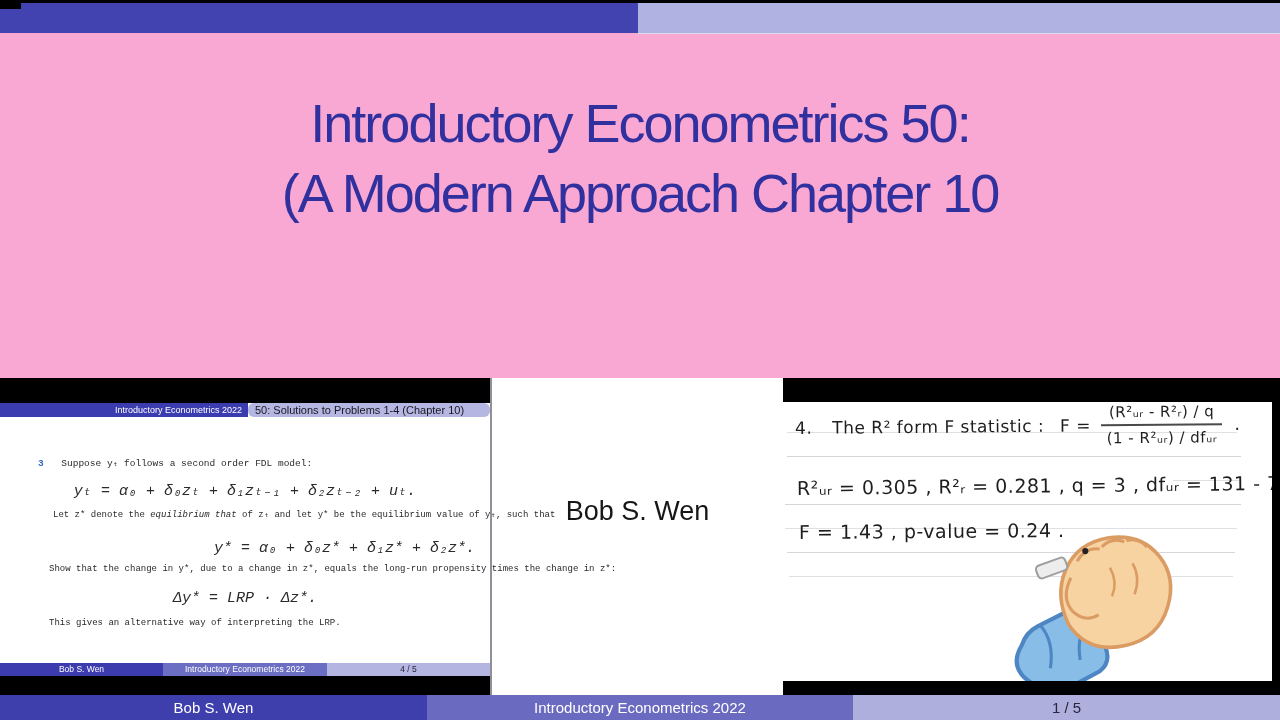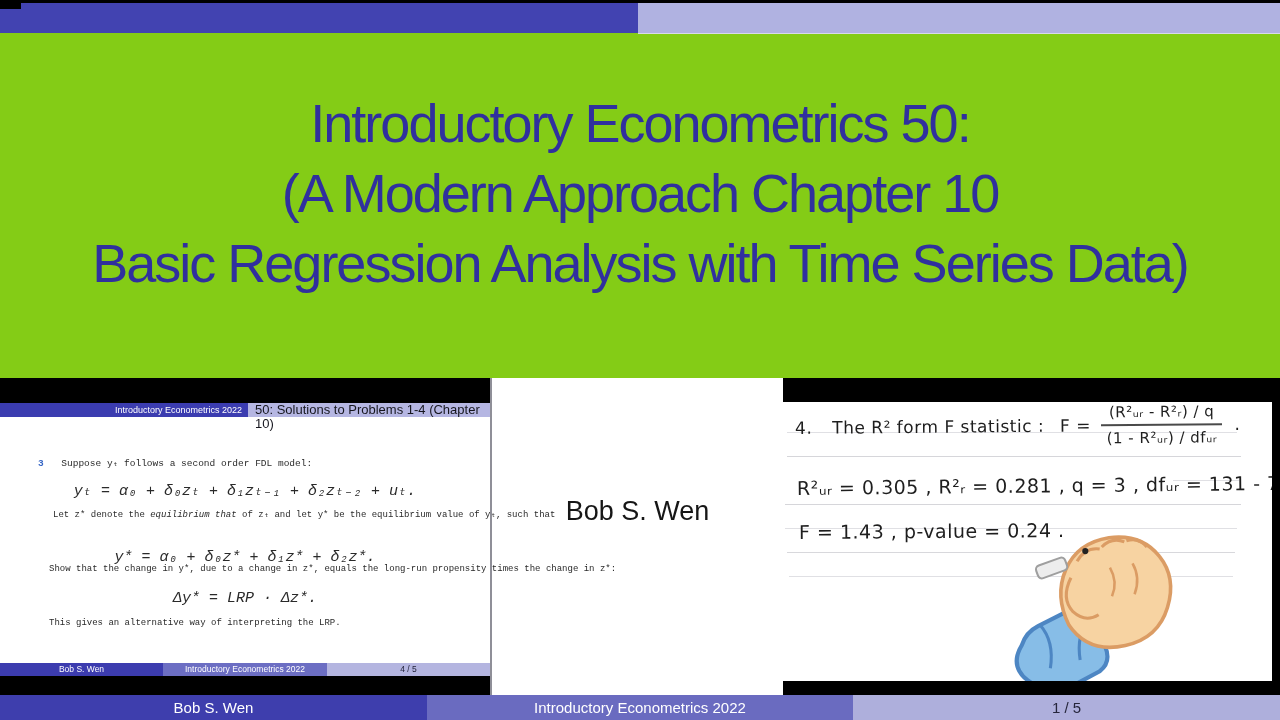--- a/index.html
+++ b/index.html
@@ -1,16 +1,16 @@
 <!DOCTYPE html>
 <html><head>
 <meta charset="utf-8">
 <style>
   html,body{margin:0;padding:0;background:#fff;}
-  .canvas{position:relative;width:1280px;height:720px;overflow:hidden;background:#84cc16;
+  .canvas{position:relative;width:1280px;height:720px;overflow:hidden;background:#f9a8d4;
           font-family:"Liberation Sans","DejaVu Sans",sans-serif;}
 
   
   .top-black-strip{position:absolute;left:0;top:0;width:1280px;height:3px;background:#000;}
   .top-black-notch{position:absolute;left:0;top:0;width:21px;height:9px;background:#000;}
   .headbar-dark{position:absolute;left:0;top:3px;width:638px;height:30px;background:#4243b1;}
   .headbar-light{position:absolute;left:638px;top:3px;width:642px;height:30px;background:#b0b2e1;
                  border-bottom:1px solid #d9daea;}
 
   
@@ -21,22 +21,22 @@
   .stage{position:absolute;left:0;top:378px;width:1280px;height:317px;background:#fff;}
 
   
   .left-panel{position:absolute;left:0;top:0;width:490px;height:317px;background:#fff;
               border-right:2px solid #8f8f98;}
   .lp-topbar{position:absolute;left:0;top:0;width:490px;height:25px;background:#000;}
   .lp-botbar{position:absolute;left:0;top:298px;width:490px;height:19px;background:#000;}
   .mini-header{position:absolute;left:0;top:25px;width:490px;height:14px;display:flex;}
   .mini-header .seg-dark{width:248px;background:#3b3cb0;color:#fff;font-size:9px;line-height:14px;
                          text-align:right;padding-right:6px;box-sizing:border-box;}
-  .mini-header .seg-light{flex:1;background:#b5b6e2;color:#16161e;font-size:13px;line-height:14px;
-                          padding-left:7px;box-sizing:border-box;}
+  .mini-header .seg-light{flex:1;background:#b5b6e2;color:#16161e;font-size:11px;line-height:14px;
+                          padding-left:7px;box-sizing:border-box;border-radius:6px;}
   .mini-body{position:absolute;left:0;top:39px;width:490px;height:246px;
              font-family:Liberation Mono, monospace;color:#2a2a2a;}
   .mb-row{position:absolute;white-space:nowrap;}
   .mb-item-num{color:#3565c5;font-weight:bold;font-size:9.5px;}
   .mb-text{font-size:9.5px;}
   .mb-para{font-size:9px;}
   .mb-eq{width:460px;text-align:center;font-style:italic;font-size:15px;}
   .mini-footer{position:absolute;left:0;top:285px;width:490px;height:13px;display:flex;
                font-size:8.5px;line-height:13px;text-align:center;
                font-family:"Liberation Sans","DejaVu Sans",sans-serif;}
@@ -84,21 +84,20 @@
 <div class="canvas">
 
   <div class="top-black-strip"></div>
   <div class="headbar-dark"></div>
   <div class="headbar-light"></div>
   <div class="top-black-notch"></div>
 
   <div class="title-block">
     <div>Introductory Econometrics 50:</div>
     <div>(A Modern Approach Chapter 10</div>
-    <div>Basic Regression Analysis with Time Series Data)</div>
   </div>
 
   <div class="stage">
 
     <div class="left-panel">
       <div class="lp-topbar"></div>
 
       <div class="mini-header">
         <div class="seg-dark">Introductory Econometrics 2022</div>
         <div class="seg-light">50: Solutions to Problems 1-4 (Chapter 10)</div>
@@ -106,21 +105,21 @@
 
       <div class="mini-body">
         <div class="mb-row" style="left:38px;top:36px;">
           <span class="mb-item-num">3</span>
           <span class="mb-text" style="margin-left:8px;">Suppose yₜ follows a second order FDL model:</span>
         </div>
         <div class="mb-row mb-eq" style="left:15px;top:64px;">yₜ = α₀ + δ₀zₜ + δ₁zₜ₋₁ + δ₂zₜ₋₂ + uₜ.</div>
         <div class="mb-row mb-para" style="left:53px;top:92px;">
           <span>Let z* denote the </span><em>equilibrium that</em><span> of zₜ and let y* be the equilibrium value of yₜ, such that</span>
         </div>
-        <div class="mb-row mb-eq" style="left:15px;top:132px;">y* = α₀ + δ₀z* + δ₁z* + δ₂z*.</div>
+        <div class="mb-row mb-eq" style="left:15px;top:123px;text-align:right;">y* = α₀ + δ₀z* + δ₁z* + δ₂z*.</div>
         <div class="mb-row mb-para" style="left:49px;top:147px;">Show that the change in y*, due to a change in z*, equals the long-run propensity times the change in z*:</div>
         <div class="mb-row mb-eq" style="left:15px;top:173px;">Δy* = LRP · Δz*.</div>
         <div class="mb-row mb-para" style="left:49px;top:201px;">This gives an alternative way of interpreting the LRP.</div>
       </div>
 
       <div class="mini-footer">
         <div class="f1">Bob S. Wen</div>
         <div class="f2">Introductory Econometrics 2022</div>
         <div class="f3">4 / 5</div>
       </div>

